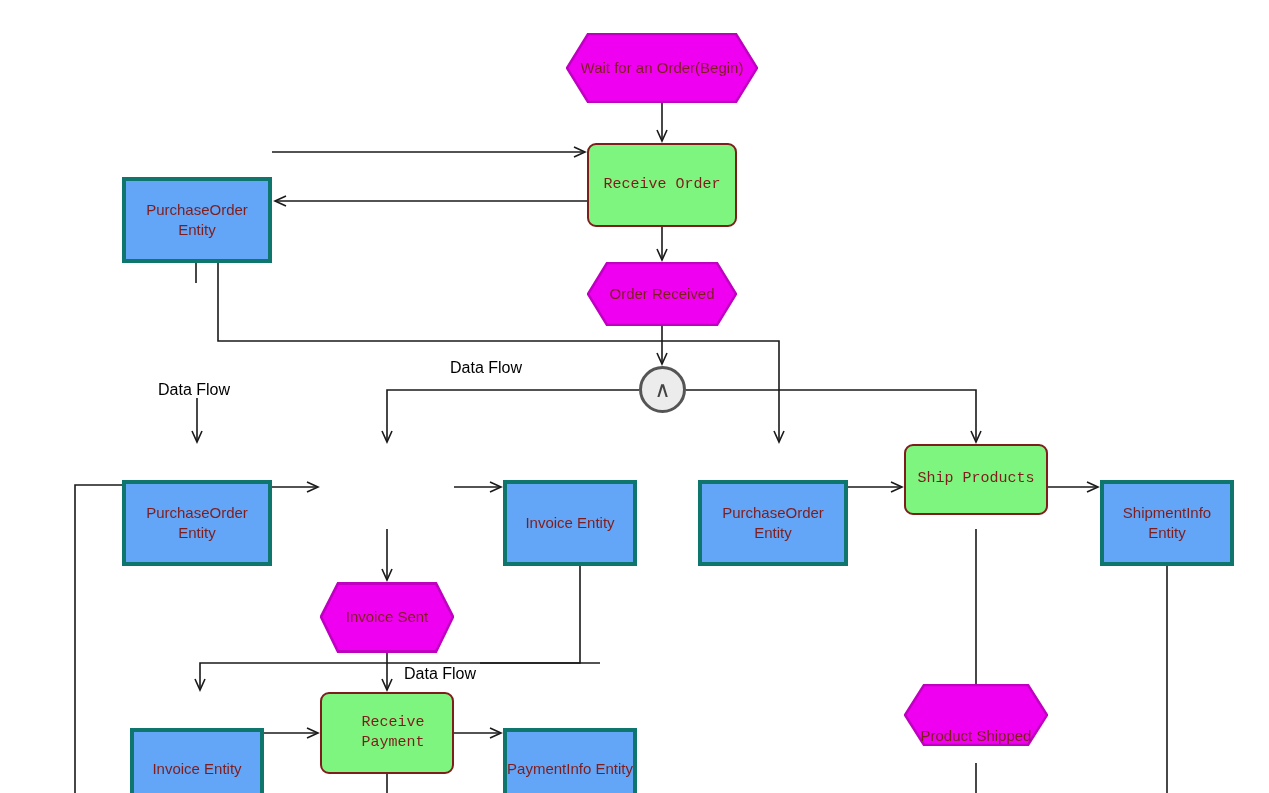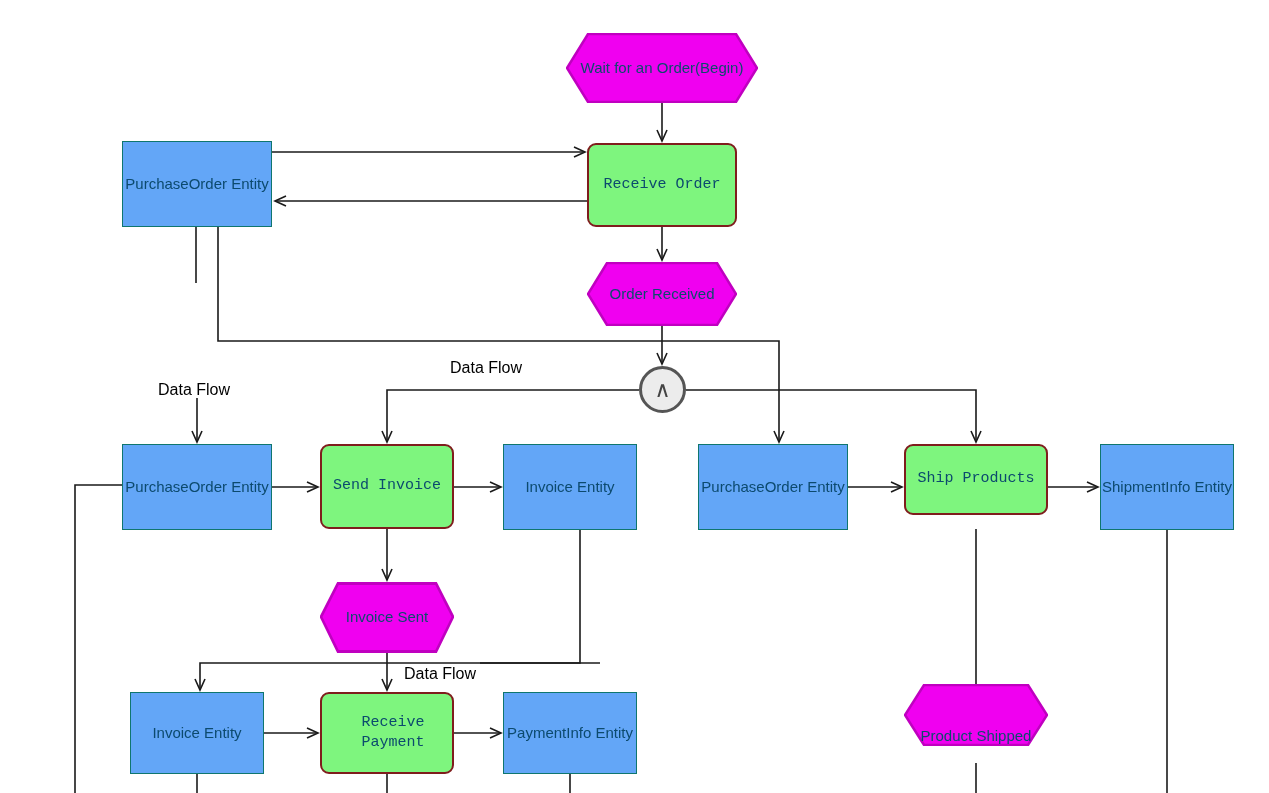--- a/index.html
+++ b/index.html
@@ -25,29 +25,30 @@
     width: 1269px;
     height: 793px;
   }
   .node {
     position: absolute;
     box-sizing: border-box;
     display: flex;
     align-items: center;
     justify-content: center;
     text-align: center;
-    color: #0c4a6e;
+    color: #7f1d1d;
     font-size: 15px;
     line-height: 1.35;
     z-index: 5;
   }
   
   .entity {
     background: #63a6f7;
-    border: 1px solid #0f766e;
+    border: 4px solid #0f766e;
+    margin-top: 36px;
   }
   
   .process {
     background: #7ef57e;
     border: 2px solid #7f1d1d;
     border-radius: 9px;
     font-family: Liberation Mono, monospace;
   }
   
   .event {
@@ -174,23 +175,20 @@
   </div>
 
   <div class="node gate" style="left:639px; top:366px; width:47px; height:47px;">
     <span>∧</span>
   </div>
 
   <div class="node entity" style="left:122px; top:444px; width:150px; height:86px;">
     <span>PurchaseOrder Entity</span>
   </div>
 
-  <div class="node process" style="left:320px; top:444px; width:134px; height:85px;">
-    <span>Send Invoice</span>
-  </div>
 
   <div class="node entity" style="left:503px; top:444px; width:134px; height:86px;">
     <span>Invoice Entity</span>
   </div>
 
   <div class="node entity" style="left:698px; top:444px; width:150px; height:86px;">
     <span>PurchaseOrder Entity</span>
   </div>
 
   <div class="node process" style="left:904px; top:444px; width:144px; height:71px;">

